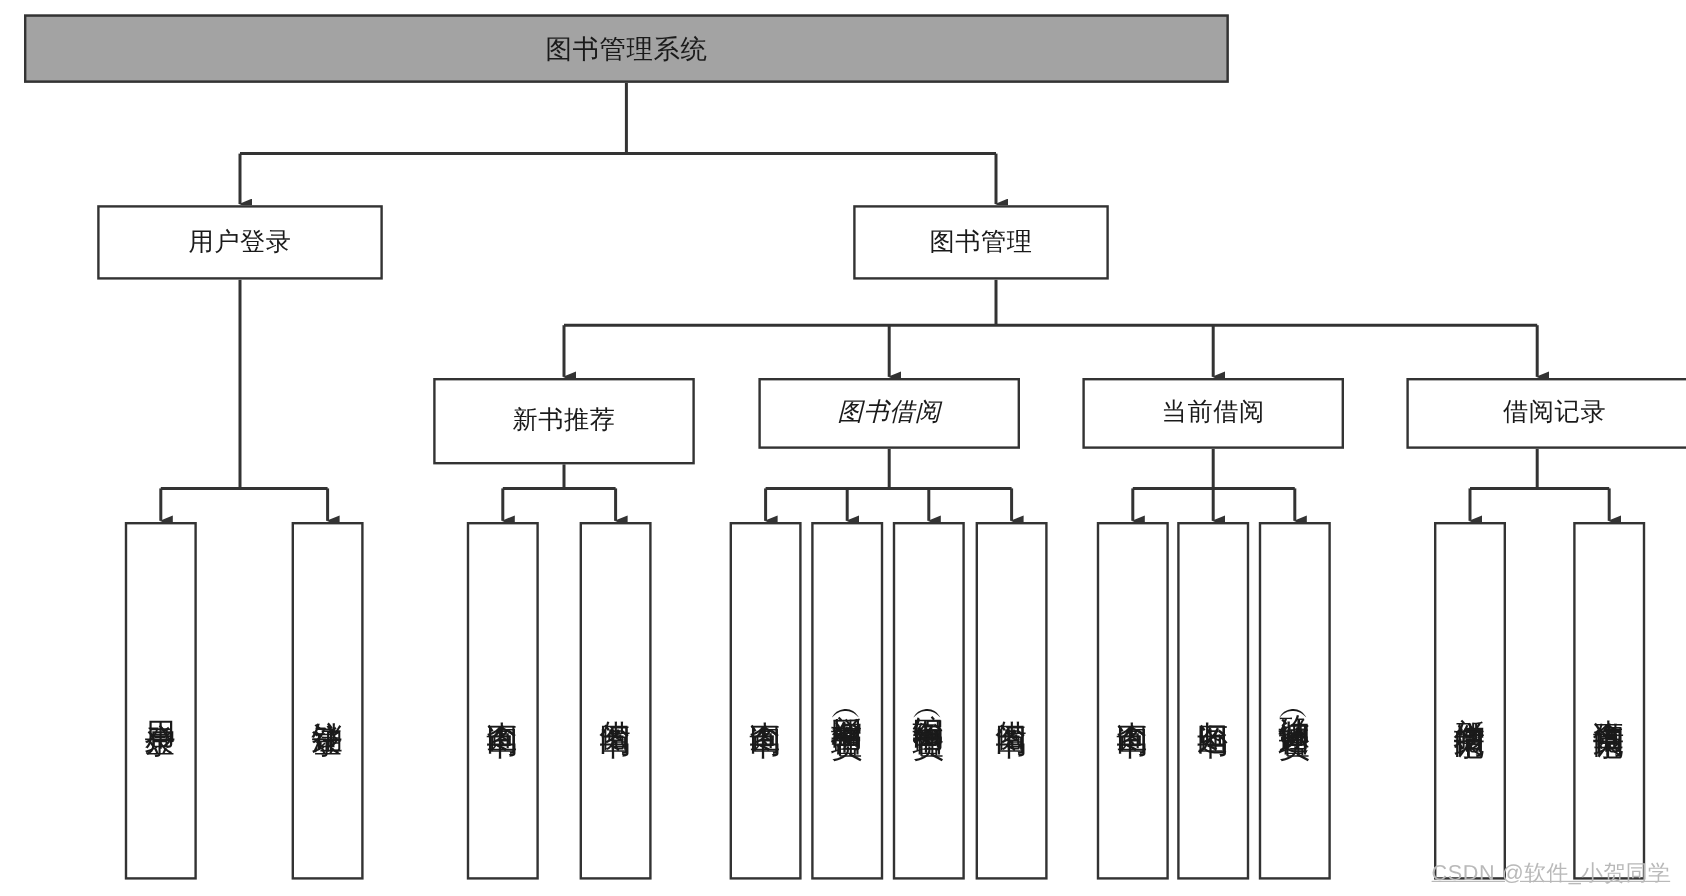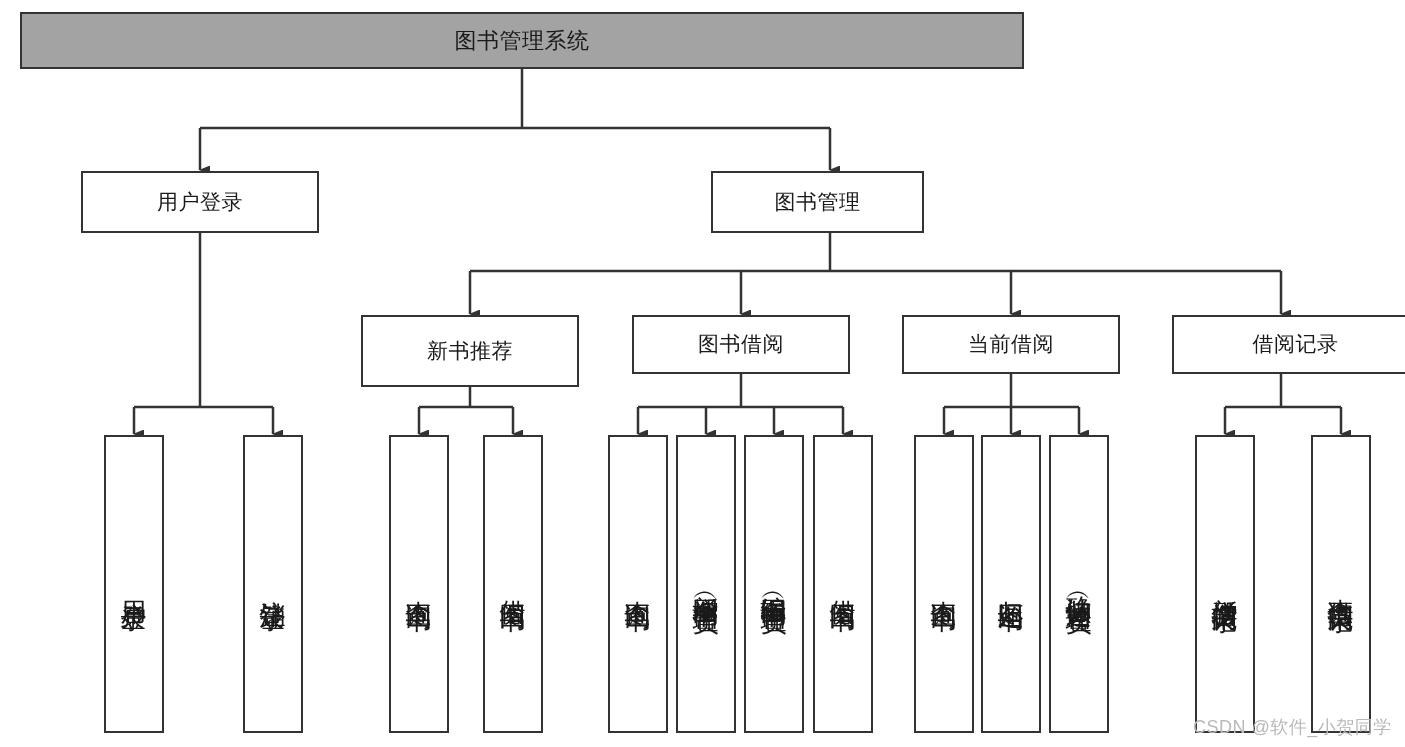--- a/index.html
+++ b/index.html
@@ -56,20 +56,21 @@
     letter-spacing: 2px;
     white-space: nowrap;
   }
   .node.root .label { font-size: 22px; }
   .watermark {
     position: absolute;
     font-size: 18px;
     color: #b9b9b9;
     white-space: nowrap;
     letter-spacing: 0.5px;
+    text-decoration: underline;
   }
 </style>
 </head>
 <body>
 
 <div id="canvas">
 
   <svg class="wires" viewBox="0 0 1405 747" xmlns="http://www.w3.org/2000/svg">
     <defs>
       <marker id="arrowhead" markerWidth="9" markerHeight="11" refX="4.5" refY="10" orient="auto" markerUnits="userSpaceOnUse">
@@ -119,21 +120,21 @@
       </div>
       <div class="node horiz" style="left: 81px; top: 171px; width: 238px; height: 62px; border-color: rgb(51, 51, 51); background: rgb(255, 255, 255);">
         <span class="label">用户登录</span>
       </div>
       <div class="node horiz" style="left: 711px; top: 171px; width: 213px; height: 62px; border-color: rgb(51, 51, 51); background: rgb(255, 255, 255);">
         <span class="label">图书管理</span>
       </div>
       <div class="node horiz" style="left: 361px; top: 315px; width: 218px; height: 72px; border-color: rgb(51, 51, 51); background: rgb(255, 255, 255);">
         <span class="label">新书推荐</span>
       </div>
-      <div class="node horiz" style="left: 632px; top: 315px; width: 218px; height: 59px; border-color: rgb(51, 51, 51); background: rgb(255, 255, 255);">
+      <div class="node horiz" style="left: 632px; top: 315px; width: 218px; height: 59px; border-color: rgb(51, 51, 51); background: rgb(255, 255, 255); font-style: italic;">
         <span class="label">图书借阅</span>
       </div>
       <div class="node horiz" style="left: 902px; top: 315px; width: 218px; height: 59px; border-color: rgb(51, 51, 51); background: rgb(255, 255, 255);">
         <span class="label">当前借阅</span>
       </div>
       <div class="node horiz" style="left: 1172px; top: 315px; width: 247px; height: 59px; border-color: rgb(51, 51, 51); background: rgb(255, 255, 255);">
         <span class="label">借阅记录</span>
       </div>
       <div class="node vert" style="left: 104px; top: 435px; width: 60px; height: 298px; border-color: rgb(51, 51, 51); background: rgb(255, 255, 255);">
         <span class="label">用户登录</span>

